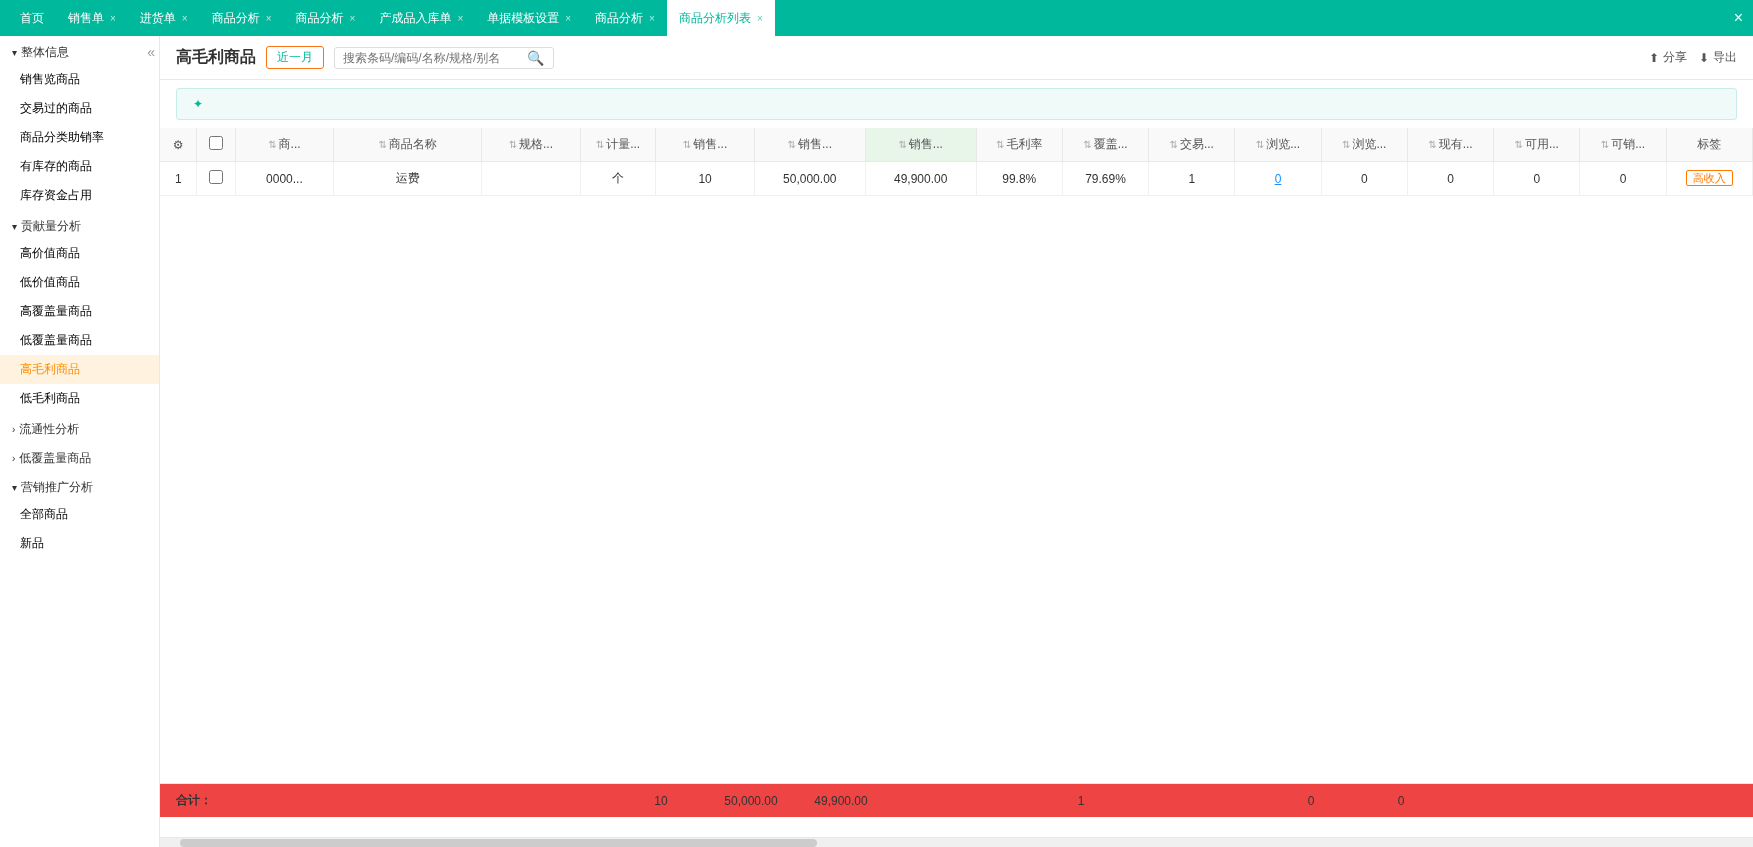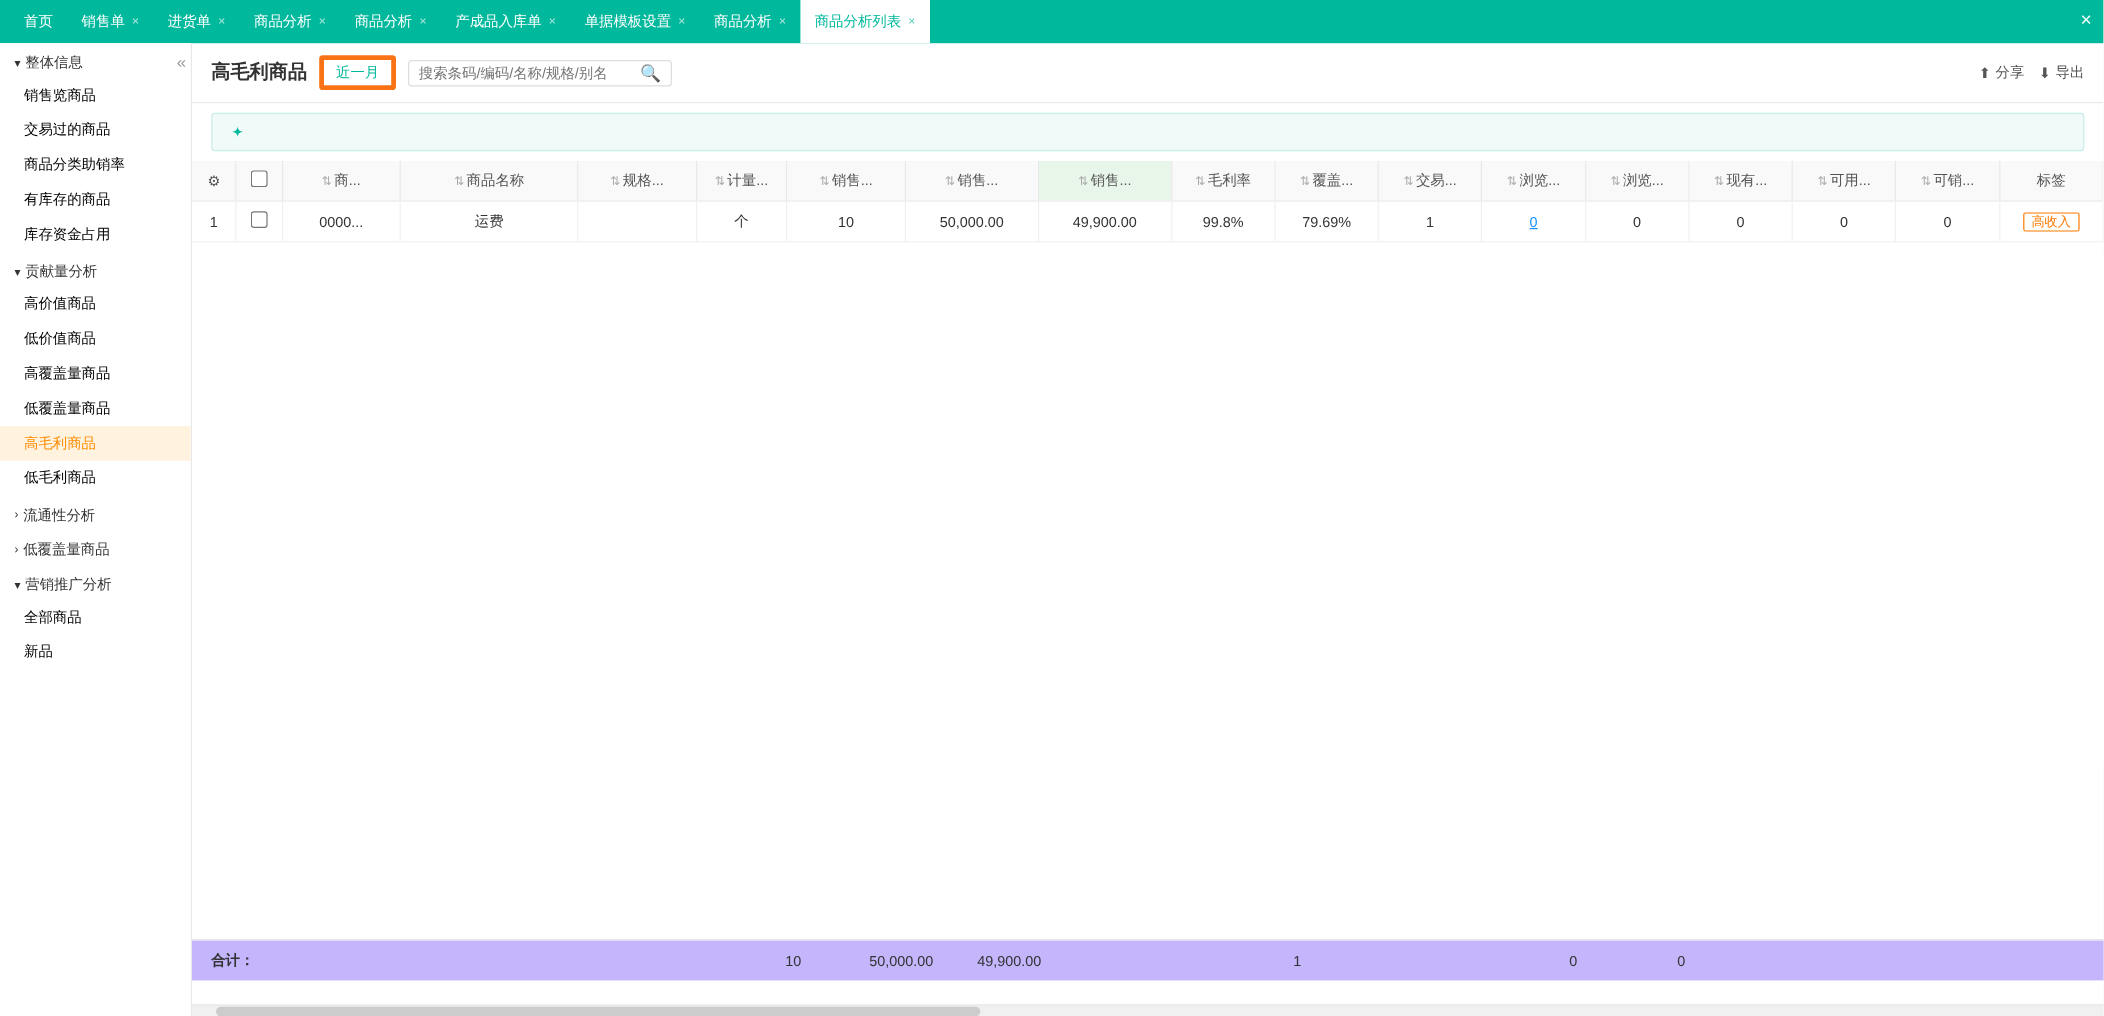--- a/index.html
+++ b/index.html
@@ -108,21 +108,21 @@
       border-bottom: 1px solid #e8e8e8;
       gap: 10px;
     }
     .content-title {
       font-size: 16px;
       font-weight: bold;
       color: #333;
     }
     .filter-btn {
       background: #fff;
-      border: 4px solid #f97316;
+      border: 1px solid #f97316;
       color: #00b89c;
       padding: 2px 10px;
       border-radius: 3px;
       cursor: pointer;
       font-size: 12px;
     }
     .search-box {
       display: flex;
       align-items: center;
       border: 1px solid #ddd;
@@ -217,21 +217,21 @@
       border-color: #ff7a00;
       color: #ff7a00;
     }
 
     
     .footer-total {
       position: absolute;
       bottom: 30px;
       left: 160px;
       right: 0;
-      background: #c4b5fd;
+      background: #ef4444;
       border-top: 1px solid #e8e8e8;
       padding: 8px 16px;
       display: flex;
       align-items: center;
       font-size: 12px;
       color: #333;
     }
     .footer-total .label {
       width: 90px;
       font-weight: bold;

